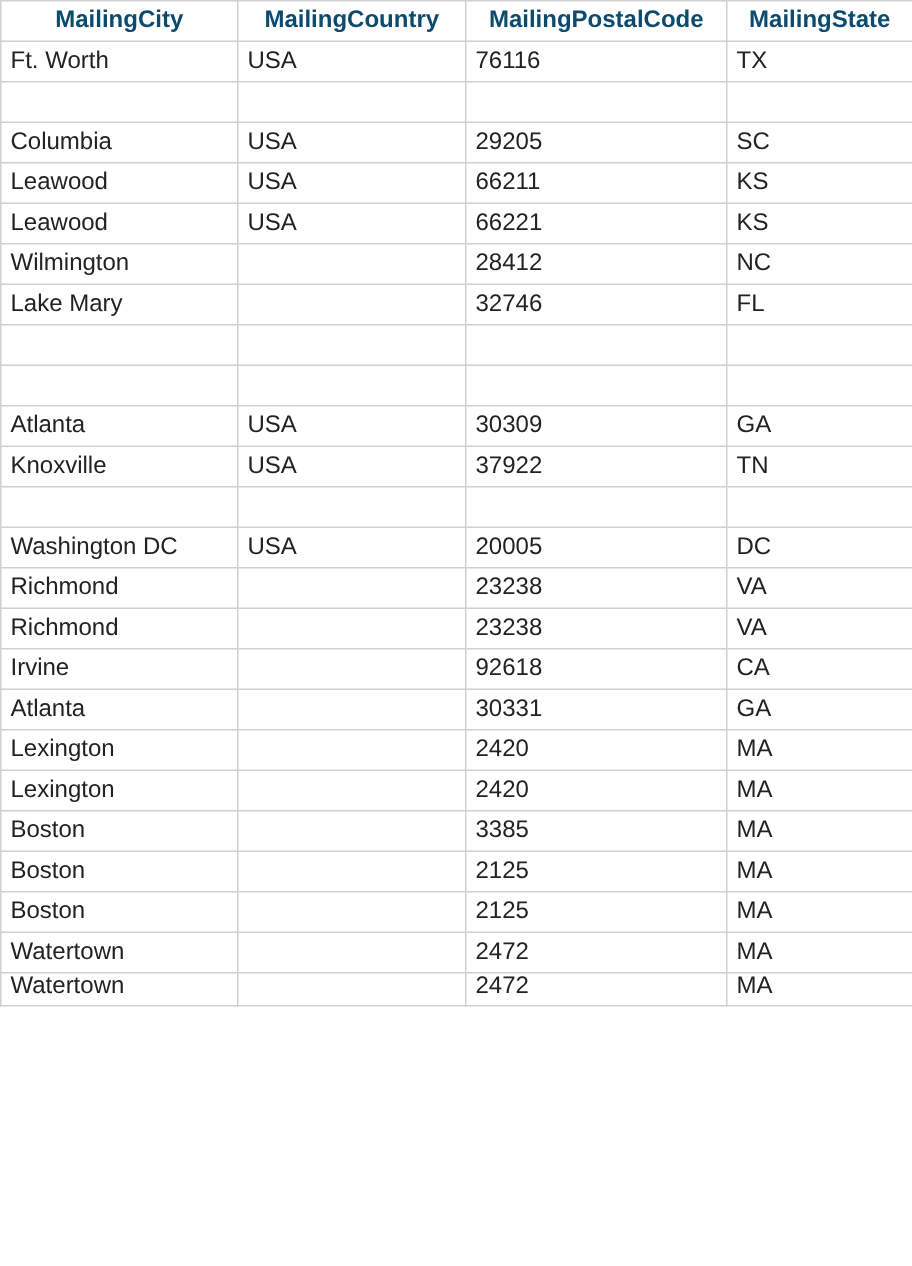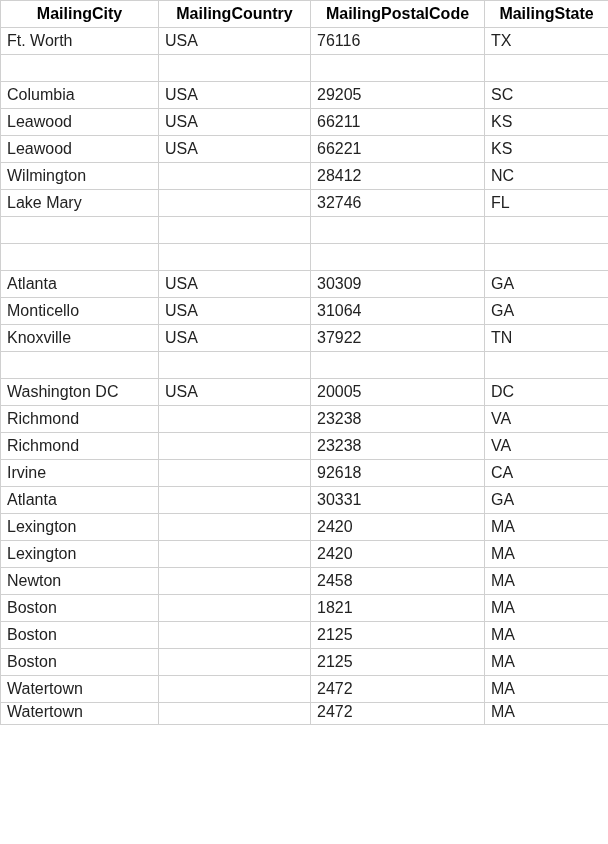--- a/index.html
+++ b/index.html
@@ -23,21 +23,21 @@
   height: 27px;
   font-size: 16px;
   color: #222;
   white-space: nowrap;
   overflow: hidden;
 }
 th {
   font-weight: 700;
   text-align: center;
   background: #fff;
-  color: #000000;
+  color: #0c4a6e;
 }
 col.c1 { width: 158px; }
 col.c2 { width: 152px; }
 col.c3 { width: 174px; }
 col.c4 { width: 124px; }
 tr.lastrow td { height: 20px; padding-top: 0; vertical-align: top; }
 </style>
 </head>
 <body>
 
@@ -111,26 +111,20 @@
         <td></td>
         <td></td>
       </tr>
       <tr>
         <td>Atlanta</td>
         <td>USA</td>
         <td>30309</td>
         <td>GA</td>
       </tr>
       <tr>
-        <td>Monticello</td>
-        <td>USA</td>
-        <td>31064</td>
-        <td>GA</td>
-      </tr>
-      <tr>
         <td>Knoxville</td>
         <td>USA</td>
         <td>37922</td>
         <td>TN</td>
       </tr>
       <tr>
         <td></td>
         <td></td>
         <td></td>
         <td></td>
@@ -171,29 +165,23 @@
         <td>2420</td>
         <td>MA</td>
       </tr>
       <tr>
         <td>Lexington</td>
         <td></td>
         <td>2420</td>
         <td>MA</td>
       </tr>
       <tr>
-        <td>Newton</td>
-        <td></td>
-        <td>2458</td>
-        <td>MA</td>
-      </tr>
-      <tr>
         <td>Boston</td>
         <td></td>
-        <td>1821</td>
+        <td>3385</td>
         <td>MA</td>
       </tr>
       <tr>
         <td>Boston</td>
         <td></td>
         <td>2125</td>
         <td>MA</td>
       </tr>
       <tr>
         <td>Boston</td>

